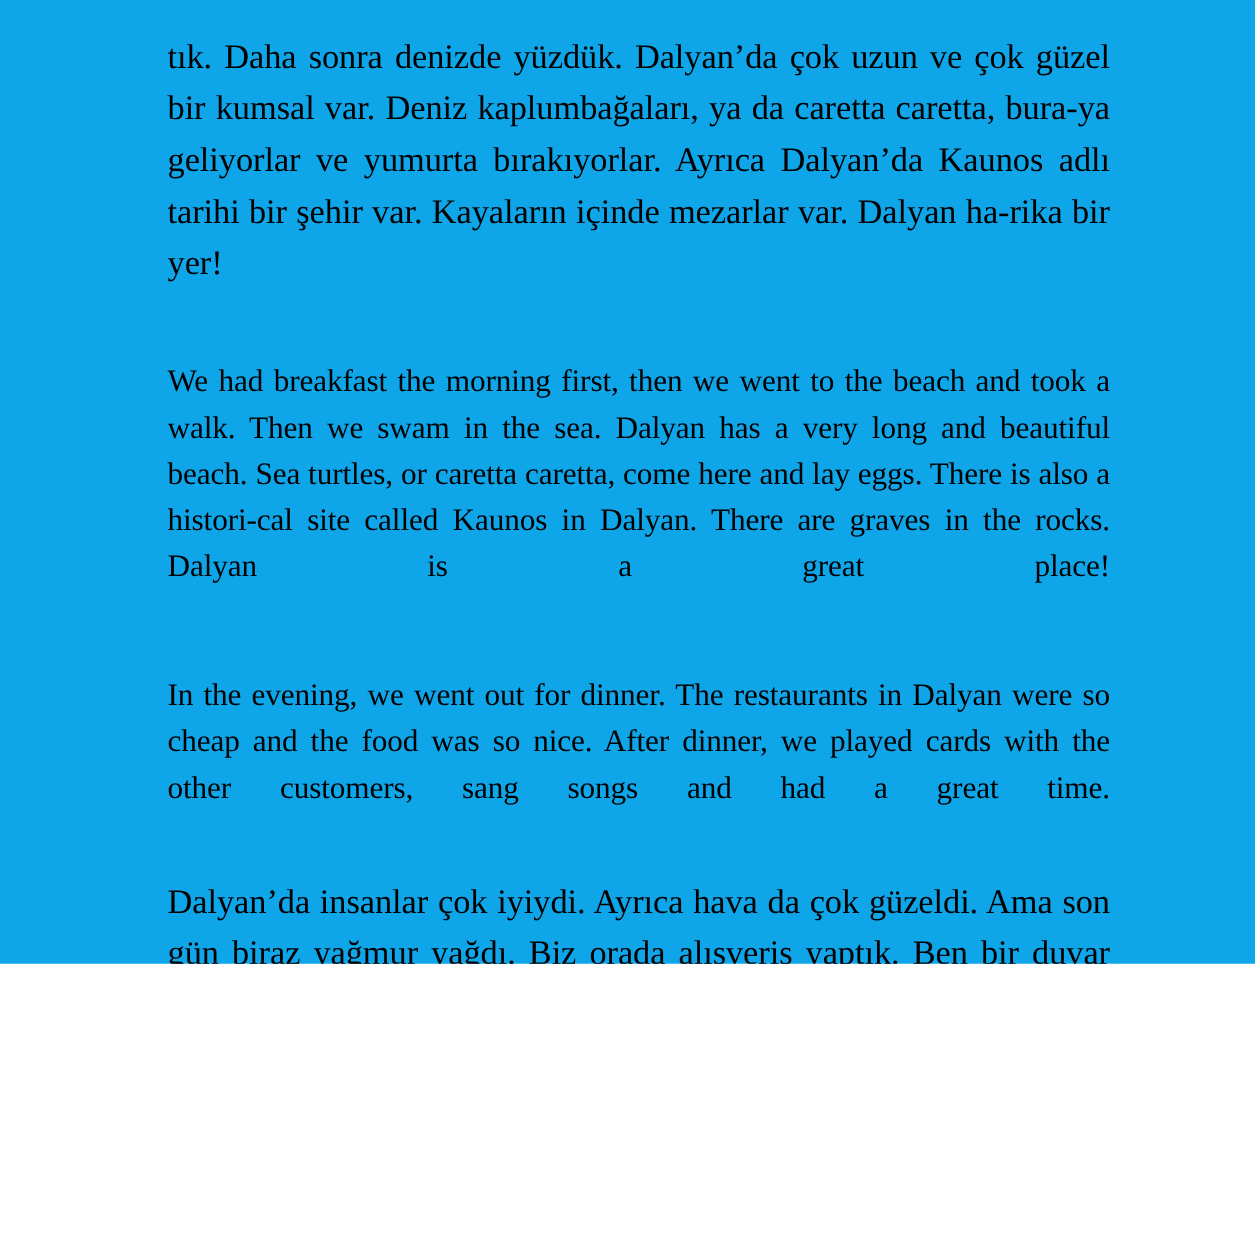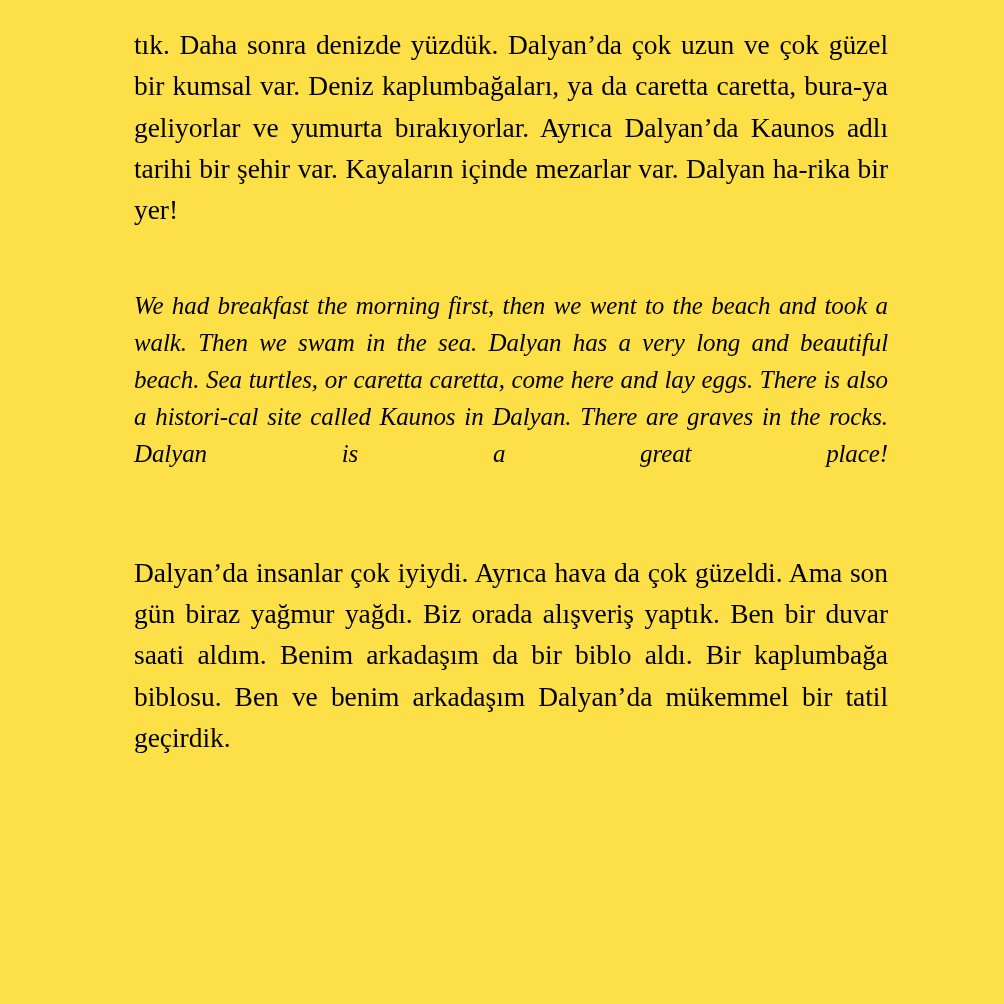--- a/index.html
+++ b/index.html
@@ -12,23 +12,23 @@
     height: 1004px;
     overflow: hidden;
     font-family: "Liberation Serif", "DejaVu Serif", serif;
     color: #000000;
     -webkit-font-smoothing: antialiased;
   }
 
   #page {
     position: relative;
     width: 1004px;
-    height: 1004px;
+    height: 771px;
     overflow: hidden;
-    background: #fde047;
+    background: #0ea5e9;
   }
 
   #column {
     position: absolute;
     left: 134px;
     top: 0px;
     width: 754px;
   }
 
   
@@ -43,21 +43,20 @@
     hyphens: manual;
     -webkit-hyphens: manual;
     margin: 0;
     color: #000000;
     letter-spacing: -0.05px;
   }
 
   
   .para-en {
     font-family: "Liberation Serif", "DejaVu Serif", serif;
-    font-style: italic;
     font-weight: 400;
     font-size: 25px;
     line-height: 37px;
     text-align: justify;
     text-justify: inter-word;
     hyphens: manual;
     -webkit-hyphens: manual;
     margin: 0;
     color: #000000;
     letter-spacing: -0.1px;
@@ -95,20 +94,23 @@
 
     <div class="block">
       <p class="para-en">We had breakfast the morning first, then we went to the beach and took a walk. Then we swam in the sea. Dalyan has a very long and beautiful beach. Sea turtles, or caretta caretta, come here and lay eggs. There is also a histori-​cal site called Kaunos in Dalyan. There are graves in the rocks. Dalyan is a great place!</p>
     </div>
 
     <div class="gap-en-tr"></div>
 
 
     <div class="gap-tr-en"></div>
 
+    <div class="block">
+      <p class="para-en">In the evening, we went out for dinner. The restaurants in Dalyan were so cheap and the food was so nice. After dinner, we played cards with the other customers, sang songs and had a great time.</p>
+    </div>
 
     <div class="gap-en-tr"></div>
 
     <div class="block">
       <p class="para-tr">Dalyan’da insanlar çok iyiydi. Ayrıca hava da çok güzeldi. Ama son gün biraz yağmur yağdı. Biz orada alışveriş yaptık. Ben bir duvar saati aldım. Benim arkadaşım da bir biblo aldı. Bir kaplumbağa biblosu. Ben ve benim arkadaşım Dalyan’da mükemmel bir tatil geçirdik.</p>
     </div>
 
   </div>
 </div>
 

